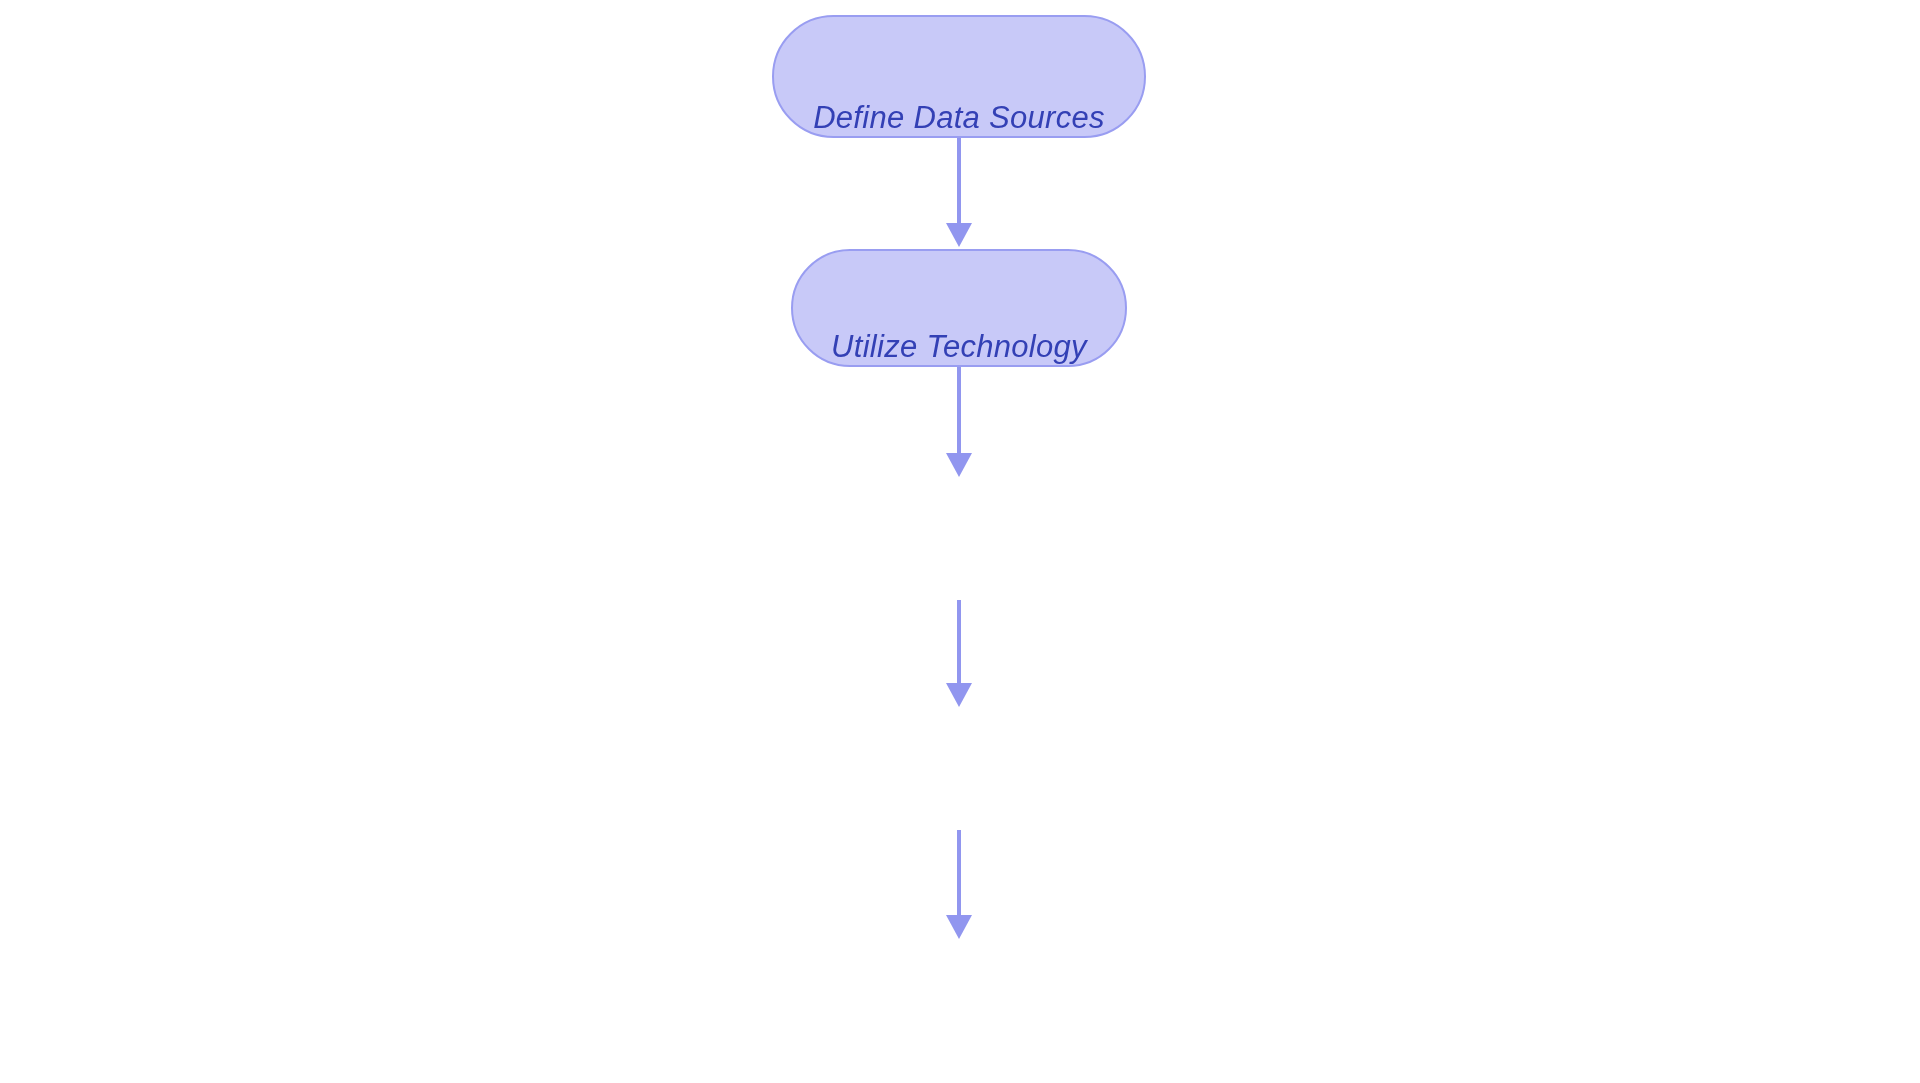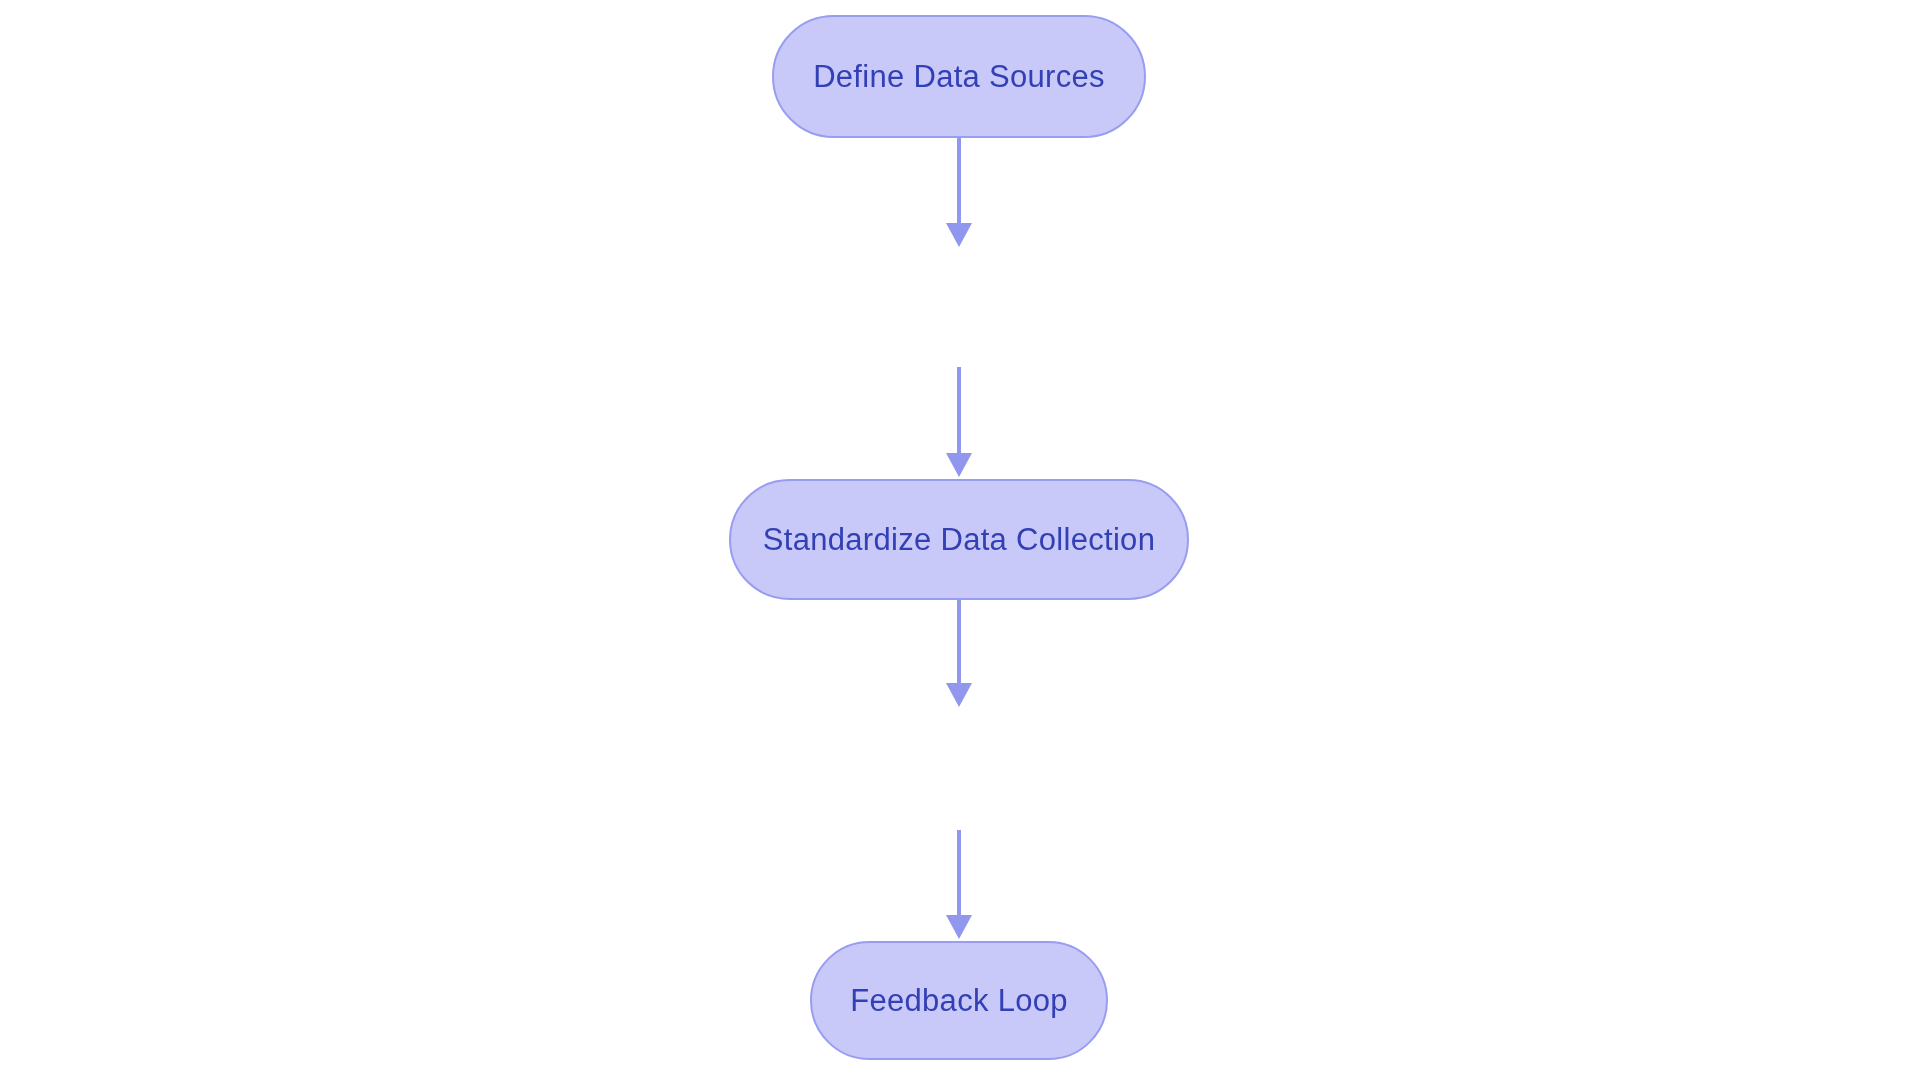--- a/index.html
+++ b/index.html
@@ -23,22 +23,23 @@
     height: 1083px;
     pointer-events: none;
   }
   .flow-node {
     position: absolute;
     box-sizing: border-box;
     background: #c8c9f8;
     border: 2px solid #999df1;
     border-radius: 999px;
     display: flex;
-    align-items: center;
+    align-items: flex-end;
     justify-content: center;
+    font-style: italic;
   }
   .flow-node .node-label {
     color: #3340b5;
     font-size: 31px;
     font-weight: 500;
     letter-spacing: 0.3px;
     white-space: nowrap;
     text-align: center;
   }
   
@@ -73,23 +74,20 @@
     <g>
       <line x1="959" y1="830" x2="959" y2="920" stroke-width="4" stroke="#9196ef"></line>
       <polygon points="946,915 972,915 959,939" fill="#9196ef"></polygon>
     </g>
   </svg>
 
   <div class="flow-node node-1">
     <span class="node-label">Define Data Sources</span>
   </div>
 
-
-  <div class="flow-node node-3">
-    <span class="node-label">Standardize Data Collection</span>
+  <div class="flow-node node-2">
+    <span class="node-label">Utilize Technology</span>
   </div>
 
 
-  <div class="flow-node node-5">
-    <span class="node-label">Feedback Loop</span>
-  </div>
+
 
 </div>
 
 </body></html>

